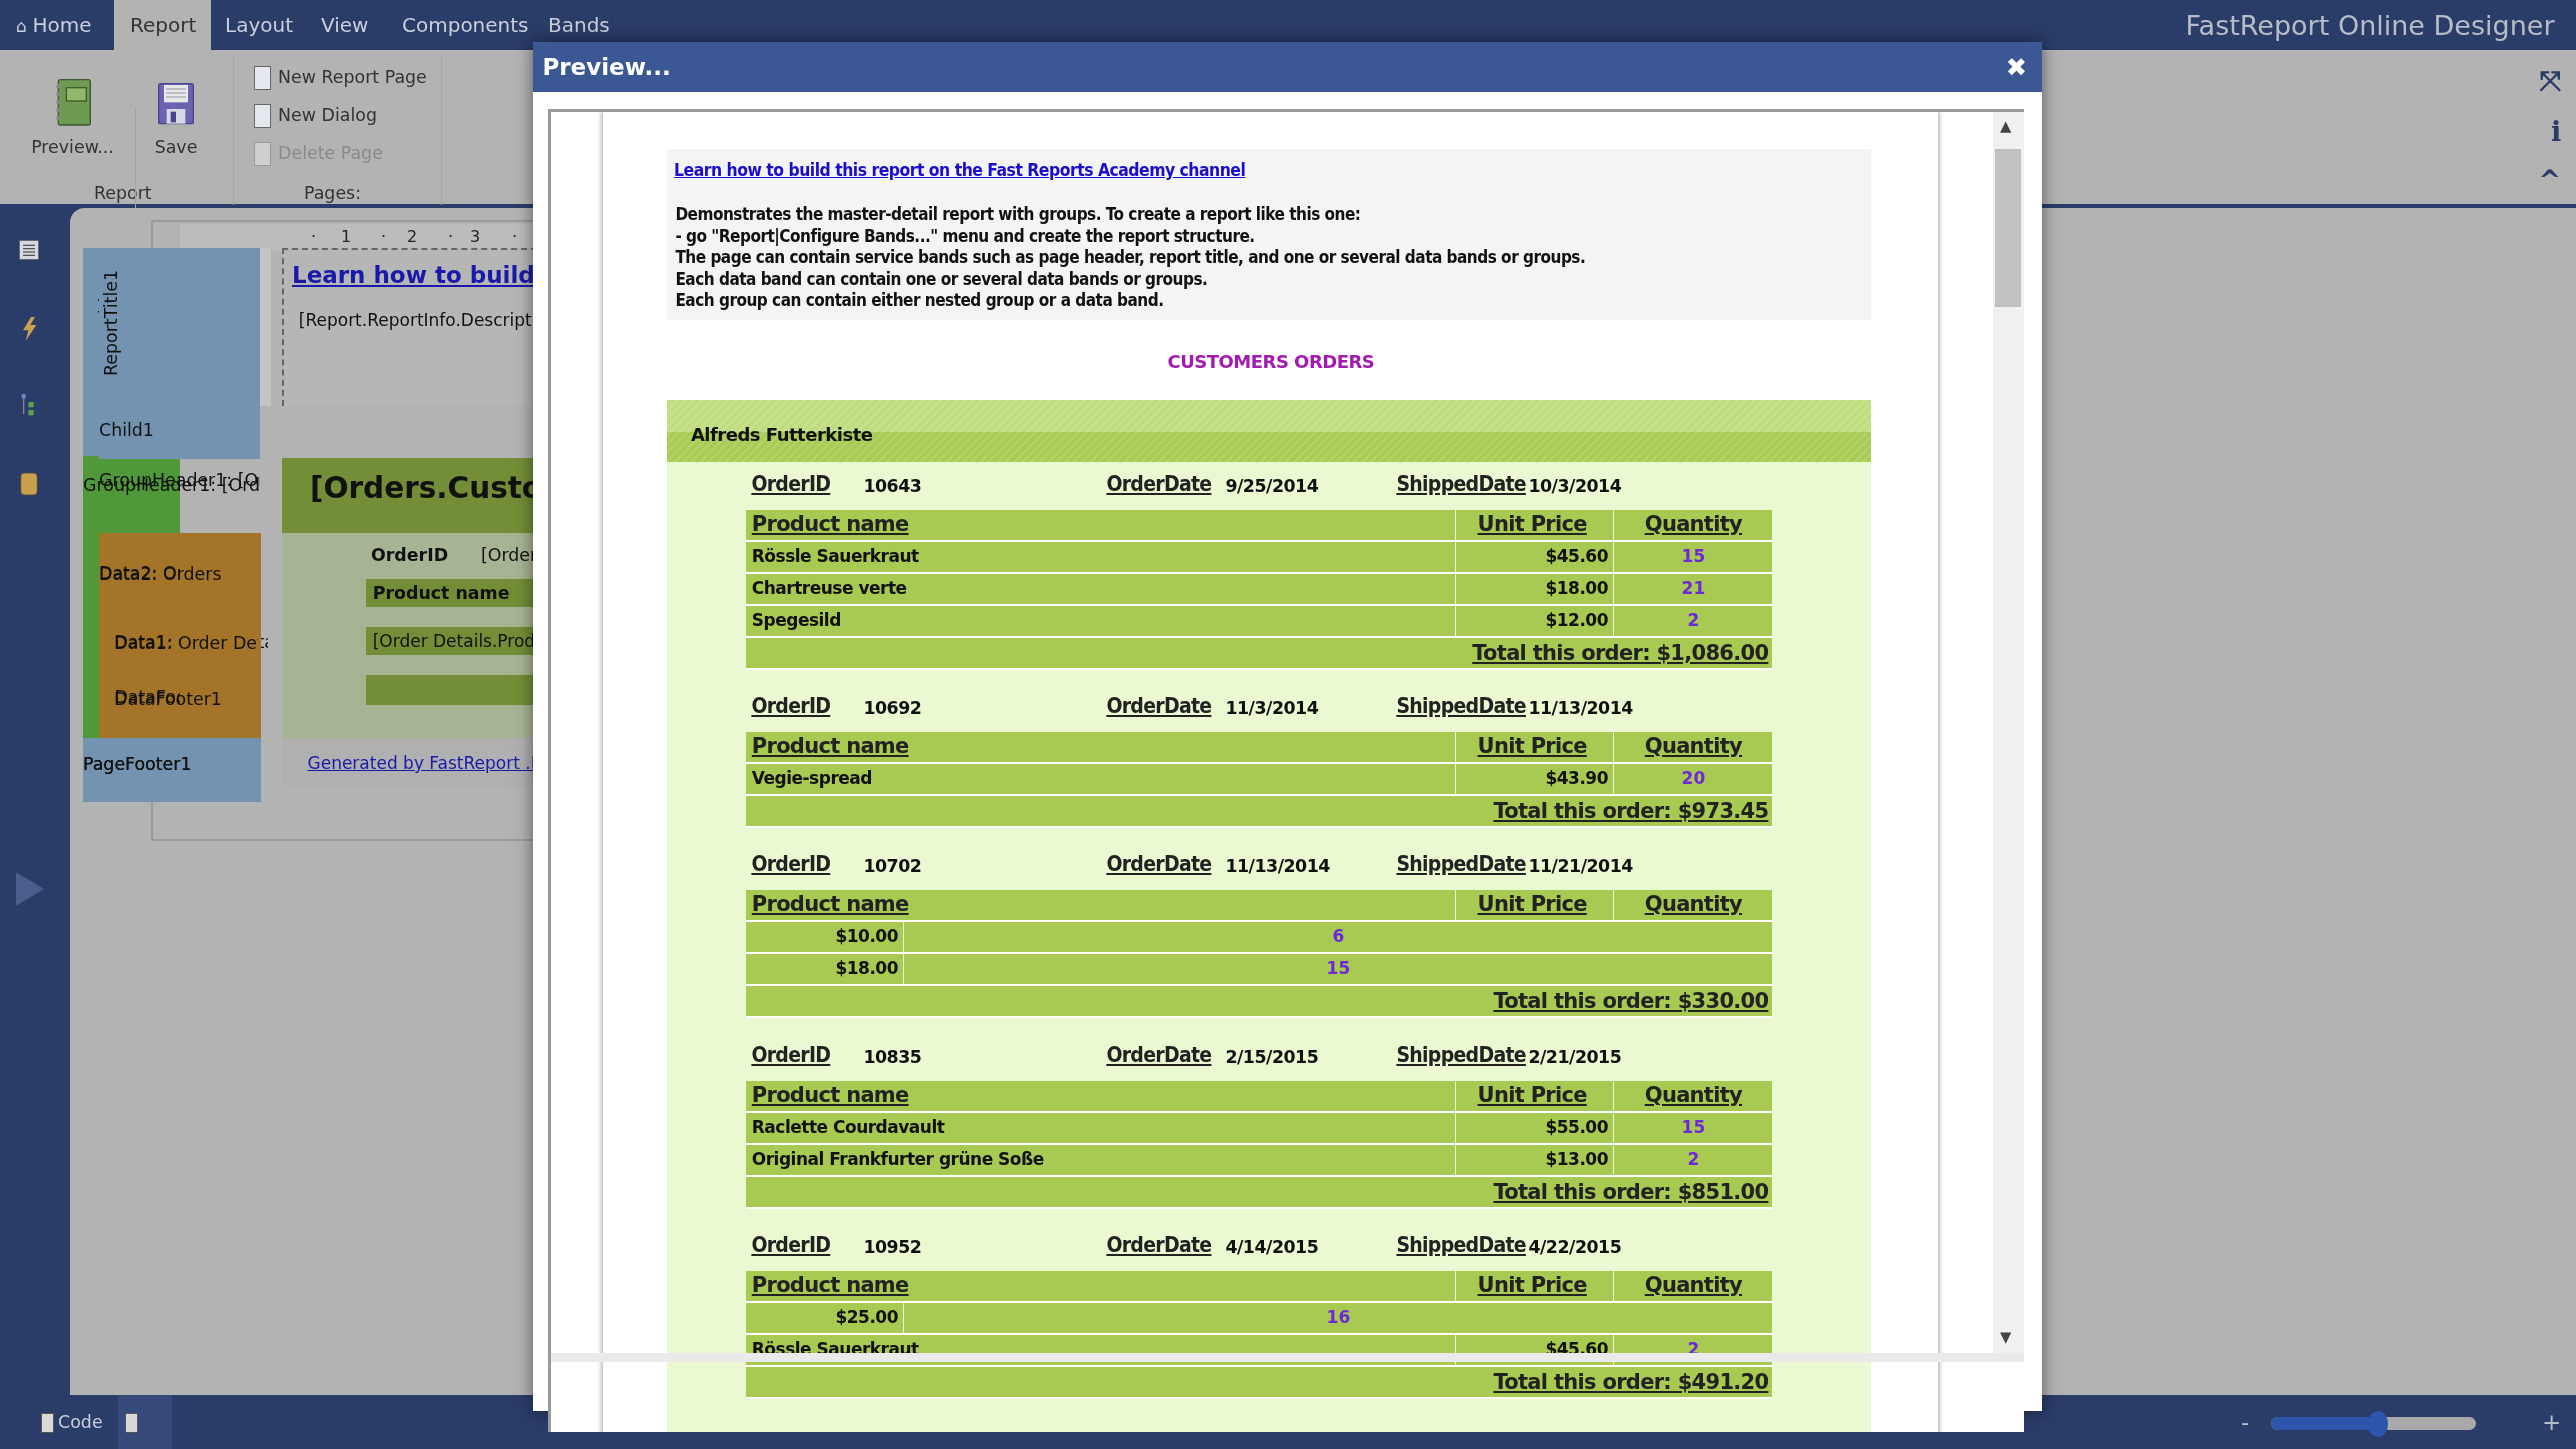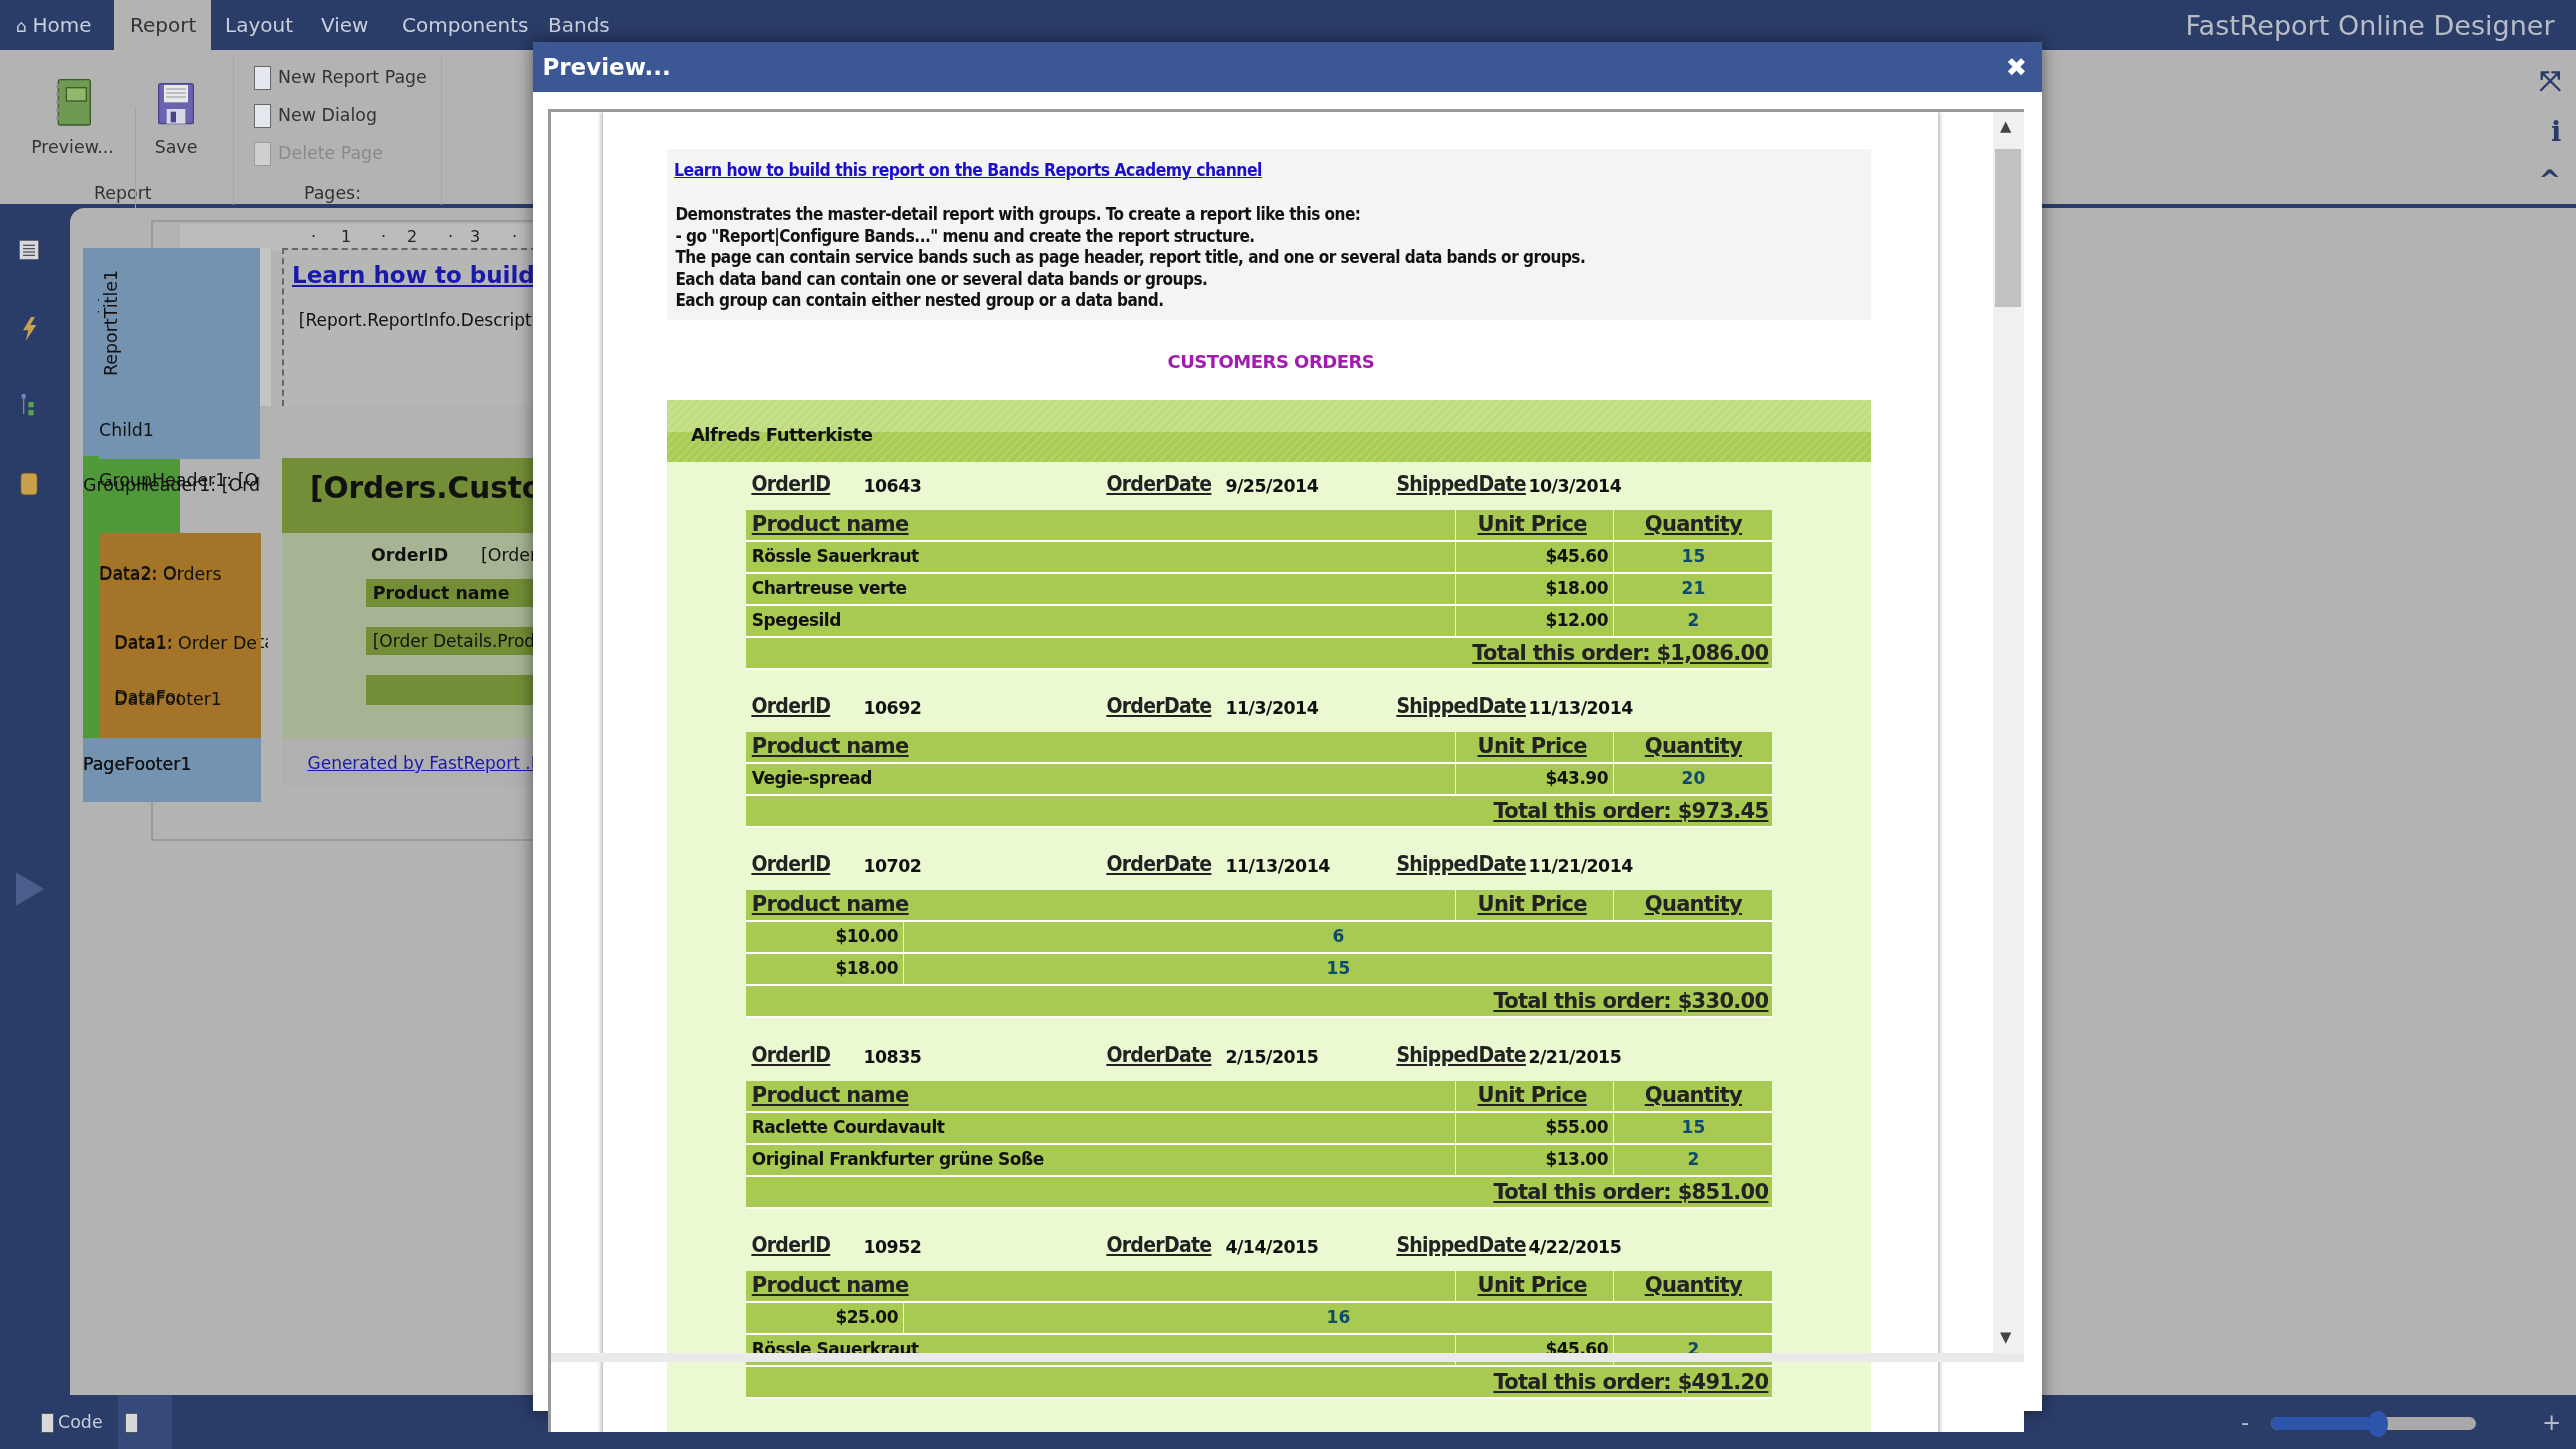--- a/index.html
+++ b/index.html
@@ -70,21 +70,21 @@
     background: repeating-linear-gradient(135deg, rgba(255,255,255,0.12) 0 2.7px, rgba(0,0,0,0) 2.7px 6px), linear-gradient(#bfdc7e 0 32px, #a7cb53 32px 62px); }
   .group-name { position: absolute; left: 23.5px; top: 23.5px; font-size: 18px; font-weight: bold; color: #111; letter-spacing: -0.5px; }
 
   .order { position: absolute; left: 0; width: 100%; }
   .o-lbl { position: absolute; top: 0; font-size: 21px; font-weight: bold; color: #222; text-decoration: underline; letter-spacing: -0.7px; font-family: "DejaVu Sans Condensed", "DejaVu Sans", sans-serif; }
   .o-val { position: absolute; top: 4px; font-size: 17.4px; font-weight: bold; color: #111; letter-spacing: -0.5px; }
   .o-table { position: absolute; left: 79px; top: 38px; width: 1026px; }
   .o-row { position: relative; height: 32px; background: #a8ca52; border-bottom: 2px solid #fff; display: flex; }
   .o-row .c1 { width: 710px; border-right: 1.3px solid #eef5dc; padding-left: 5.4px; line-height: 29.5px; font-size: 17px; font-weight: bold; color: #111; letter-spacing: -0.5px; white-space: nowrap; overflow: hidden; }
   .o-row .c2 { width: 158px; border-right: 1.3px solid #eef5dc; text-align: right; padding-right: 5.4px; line-height: 29.5px; font-size: 17px; font-weight: bold; color: #111; letter-spacing: -0.5px; }
-  .o-row .c3 { flex: 1; text-align: center; line-height: 29.5px; font-size: 17px; font-weight: bold; color: #0c4a6e; }
+  .o-row .c3 { flex: 1; text-align: center; line-height: 29.5px; font-size: 17px; font-weight: bold; color: #6d28d9; }
   .o-row.hdr .c1, .o-row.hdr .c2, .o-row.hdr .c3 { font-size: 21px; text-decoration: underline; color: #222; letter-spacing: -0.7px; }
   .o-row.hdr .c2 { text-align: center; }
   .o-row.total { display: block; text-align: right; padding-right: 4px; line-height: 31px; font-size: 21px; font-weight: bold; color: #222; text-decoration: underline; letter-spacing: -0.7px; }
 </style>
 </head>
 <body>
 
 <div class="menubar">
   <div class="menu-tab" style="left:0;">
     <span class="home-glyph">⌂</span><span>Home</span>
@@ -265,21 +265,21 @@
 <div class="zoom-plus" style="left:2542px;">+</div>
 
 <div class="dialog">
   <div class="dlg-title"><span>Preview...</span></div>
   <div class="dlg-close">✖</div>
 
   <div class="viewer">
     <div class="rpt-page">
 
       <div class="rpt-info">
-        <div class="rpt-link">Learn how to build this report on the Bands Reports Academy channel</div>
+        <div class="rpt-link">Learn how to build this report on the Fast Reports Academy channel</div>
         <div class="rpt-desc"><div>Demonstrates the master-detail report with groups. To create a report like this one:</div><div>- go "Report|Configure Bands..." menu and create the report structure.</div><div>The page can contain service bands such as page header, report title, and one or several data bands or groups.</div><div>Each data band can contain one or several data bands or groups.</div><div>Each group can contain either nested group or a data band.</div></div>
       </div>
 
       <div class="rpt-title">CUSTOMERS ORDERS</div>
 
       <div class="group-band">
         <div class="group-header">
           <div class="group-name">Alfreds Futterkiste</div>
         </div>
 

